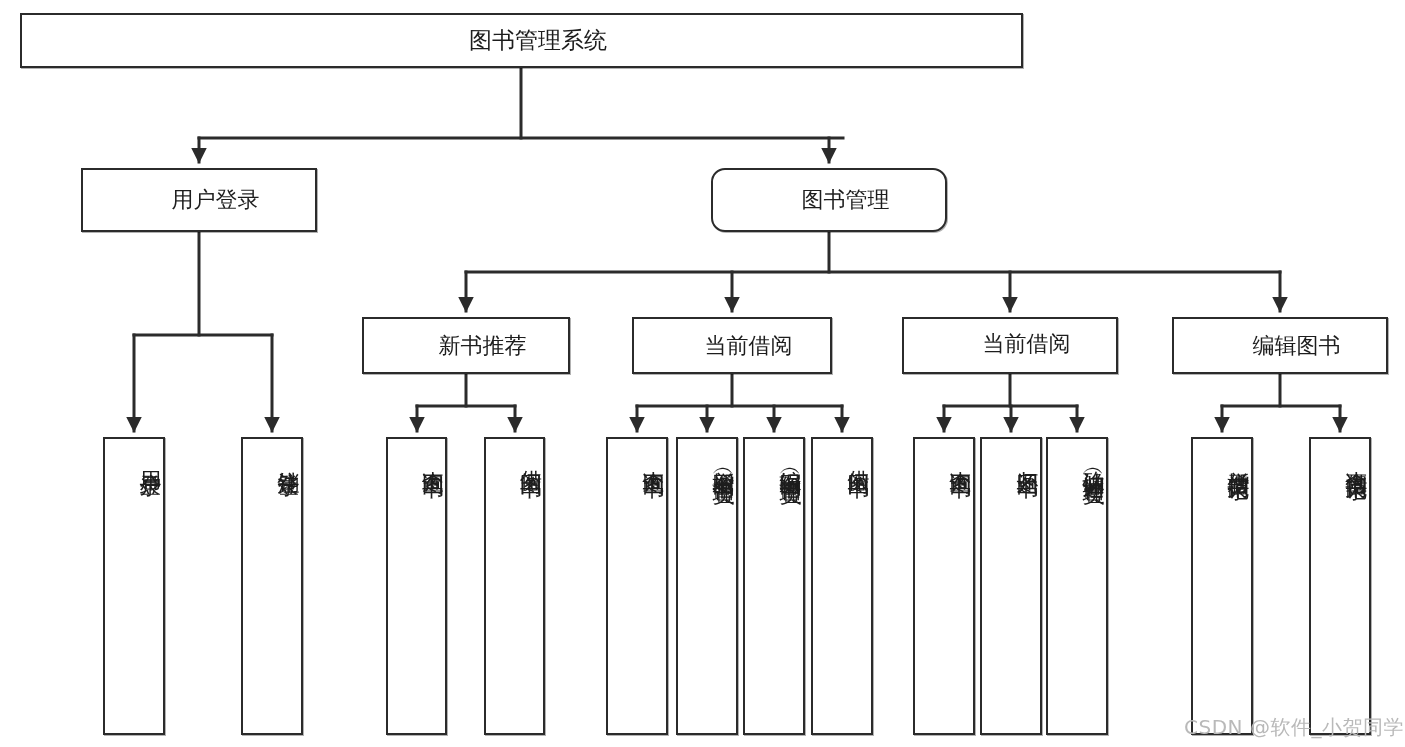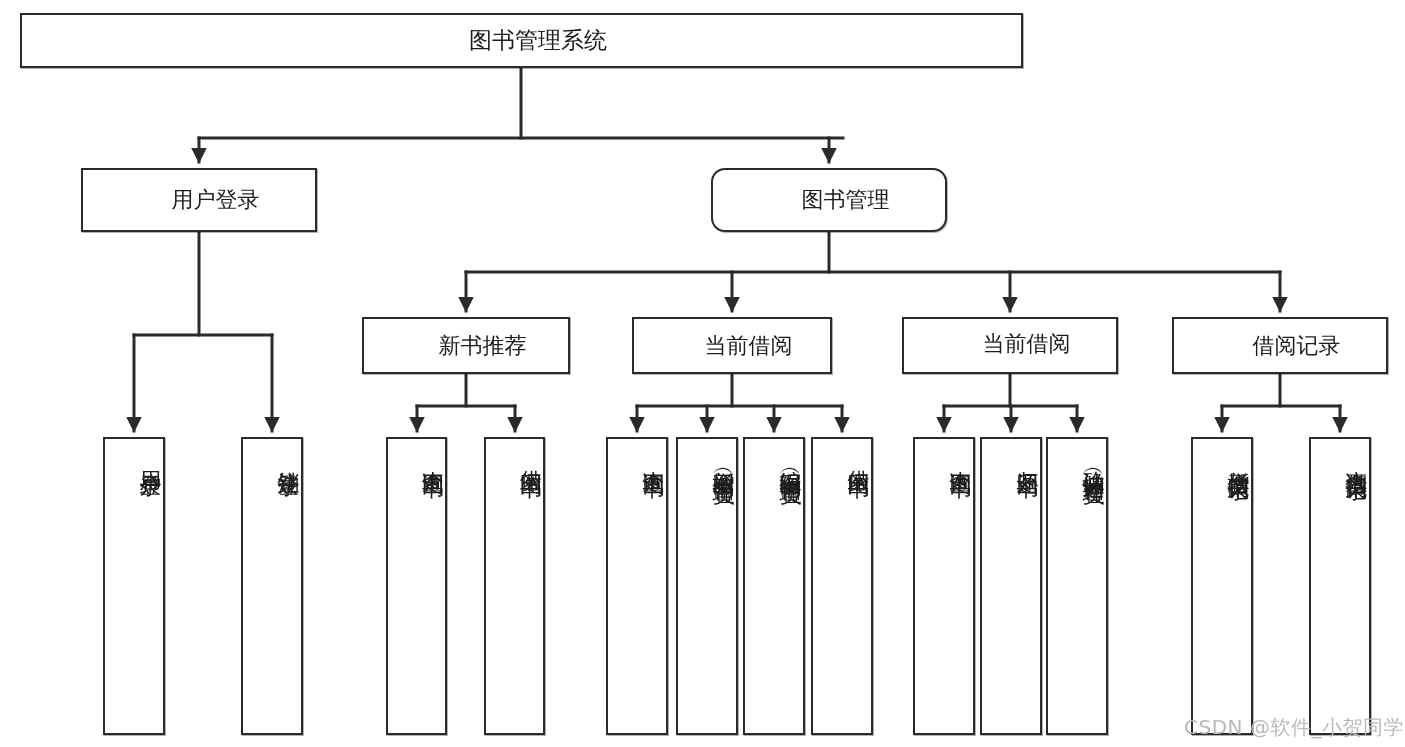--- a/index.html
+++ b/index.html
@@ -143,21 +143,21 @@
   <div class="node level2" style="left:362px; top:317px; width:208px; height:57px;">
     <span class="node-label">新书推荐</span>
   </div>
   <div class="node level2" style="left:632px; top:317px; width:200px; height:57px;">
     <span class="node-label">当前借阅</span>
   </div>
   <div class="node level2" style="left:902px; top:317px; width:216px; height:57px;font-family:Liberation Mono, monospace;">
     <span class="node-label">当前借阅</span>
   </div>
   <div class="node level2" style="left:1172px; top:317px; width:216px; height:57px;">
-    <span class="node-label">借阅记录</span>
+    <span class="node-label">编辑图书</span>
   </div>
 
   <div class="node leaf" style="left:103px; top:437px; width:62px; height:298px;">
     <span class="node-label">用户登录</span>
   </div>
   <div class="node leaf" style="left:241px; top:437px; width:62px; height:298px;">
     <span class="node-label">注销登录</span>
   </div>
   <div class="node leaf" style="left:386px; top:437px; width:61px; height:298px;">
     <span class="node-label">查询图书</span>

